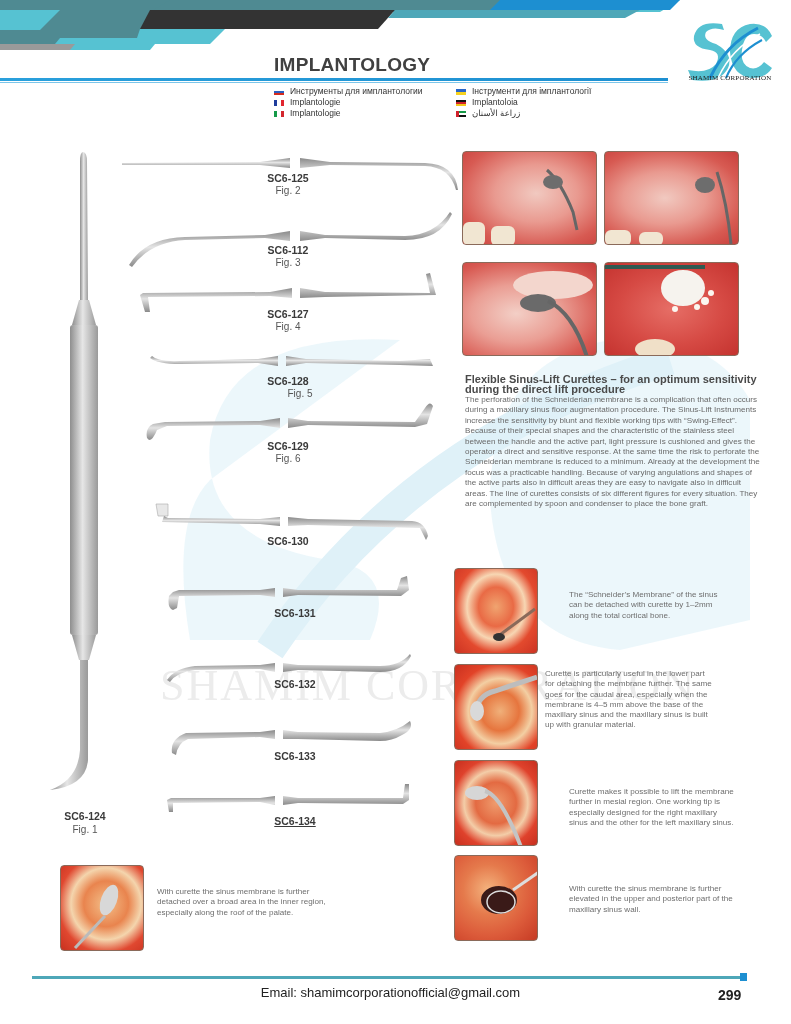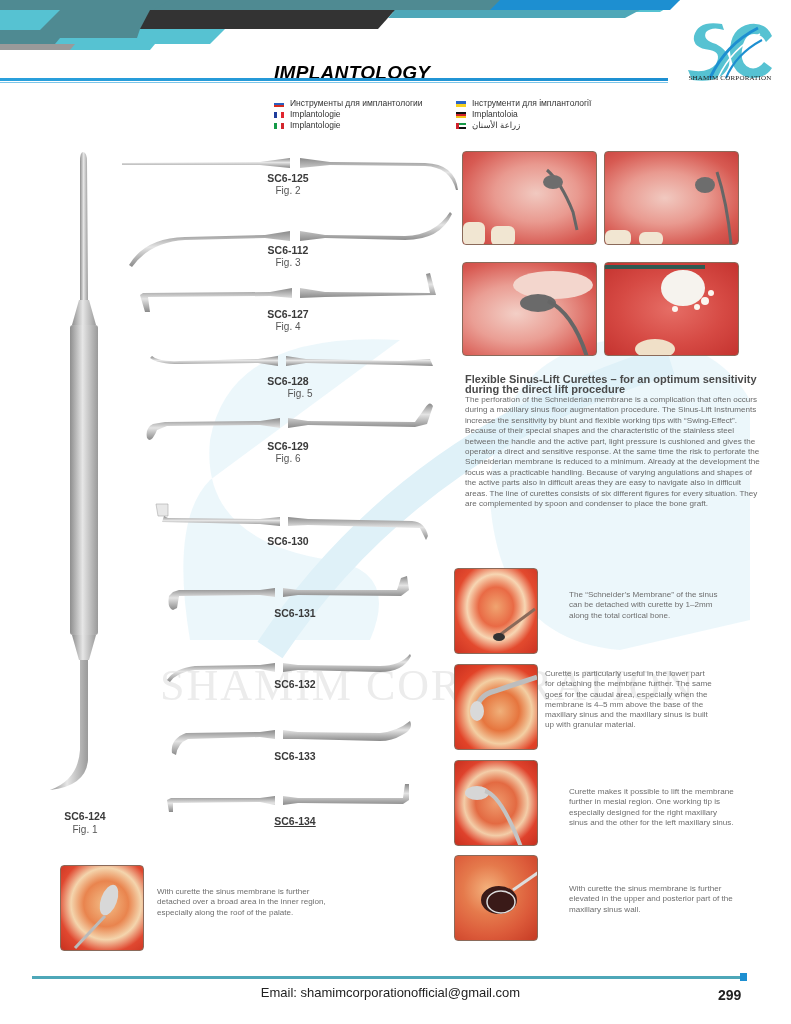--- a/index.html
+++ b/index.html
@@ -4,26 +4,26 @@
 <style>
   * { box-sizing: border-box; margin: 0; padding: 0; }
   html, body { width: 791px; height: 1024px; background: #ffffff; overflow: hidden; }
   body { position: relative; font-family: "Liberation Sans", sans-serif; color: #333; }
 
   
   .stripes { position: absolute; left: 0; top: 0; width: 680px; height: 60px; }
   .logo { position: absolute; left: 680px; top: 14px; width: 100px; height: 70px; }
   .logo-text { position: absolute; left: 678px; top: 74px; width: 104px; font-family: "Liberation Serif", serif; font-size: 7px; color: #222; text-align: center; letter-spacing: 0.2px; }
 
-  .page-title { position: absolute; left: 274px; top: 62px; font-size: 19px; font-weight: bold; color: #000000; letter-spacing: 0.3px; font-style: italic; }
+  .page-title { position: absolute; left: 274px; top: 54px; font-size: 19px; font-weight: bold; color: #404040; letter-spacing: 0.3px; }
   .title-rule { position: absolute; left: 0; top: 78px; width: 668px; height: 3px; background: linear-gradient(90deg, #2aa0dc, #1d8fd1); }
   .title-rule-thin { position: absolute; left: 0; top: 82px; width: 668px; height: 1px; background: #7cc6ea; }
 
   .translations { position: absolute; left: 274px; top: 86px; font-size: 8.5px; color: #333; }
-  .tr-col { position: absolute; top: 12px; width: 190px; }
+  .tr-col { position: absolute; top: 0; width: 190px; }
   .tr-row { height: 11px; line-height: 11px; white-space: nowrap; display: flex; align-items: center; }
   .flag { display: inline-block; width: 10px; height: 6px; margin-right: 6px; }
   .flag-ru { background: linear-gradient(#fff 33%, #2a5fc0 33% 66%, #d52b1e 66%); }
   .flag-fr { background: linear-gradient(90deg, #1f3d9c 33%, #fff 33% 66%, #e1252f 66%); }
   .flag-it { background: linear-gradient(90deg, #159a48 33%, #fff 33% 66%, #d3262d 66%); }
   .flag-ua { background: linear-gradient(#2a66c8 50%, #f7d21f 50%); }
   .flag-de { background: linear-gradient(#111 33%, #d0212b 33% 66%, #f5c518 66%); }
   .flag-ae { background: linear-gradient(90deg, #d0212b 25%, transparent 25%), linear-gradient(#169a48 33%, #fff 33% 66%, #111 66%); }
 
   

